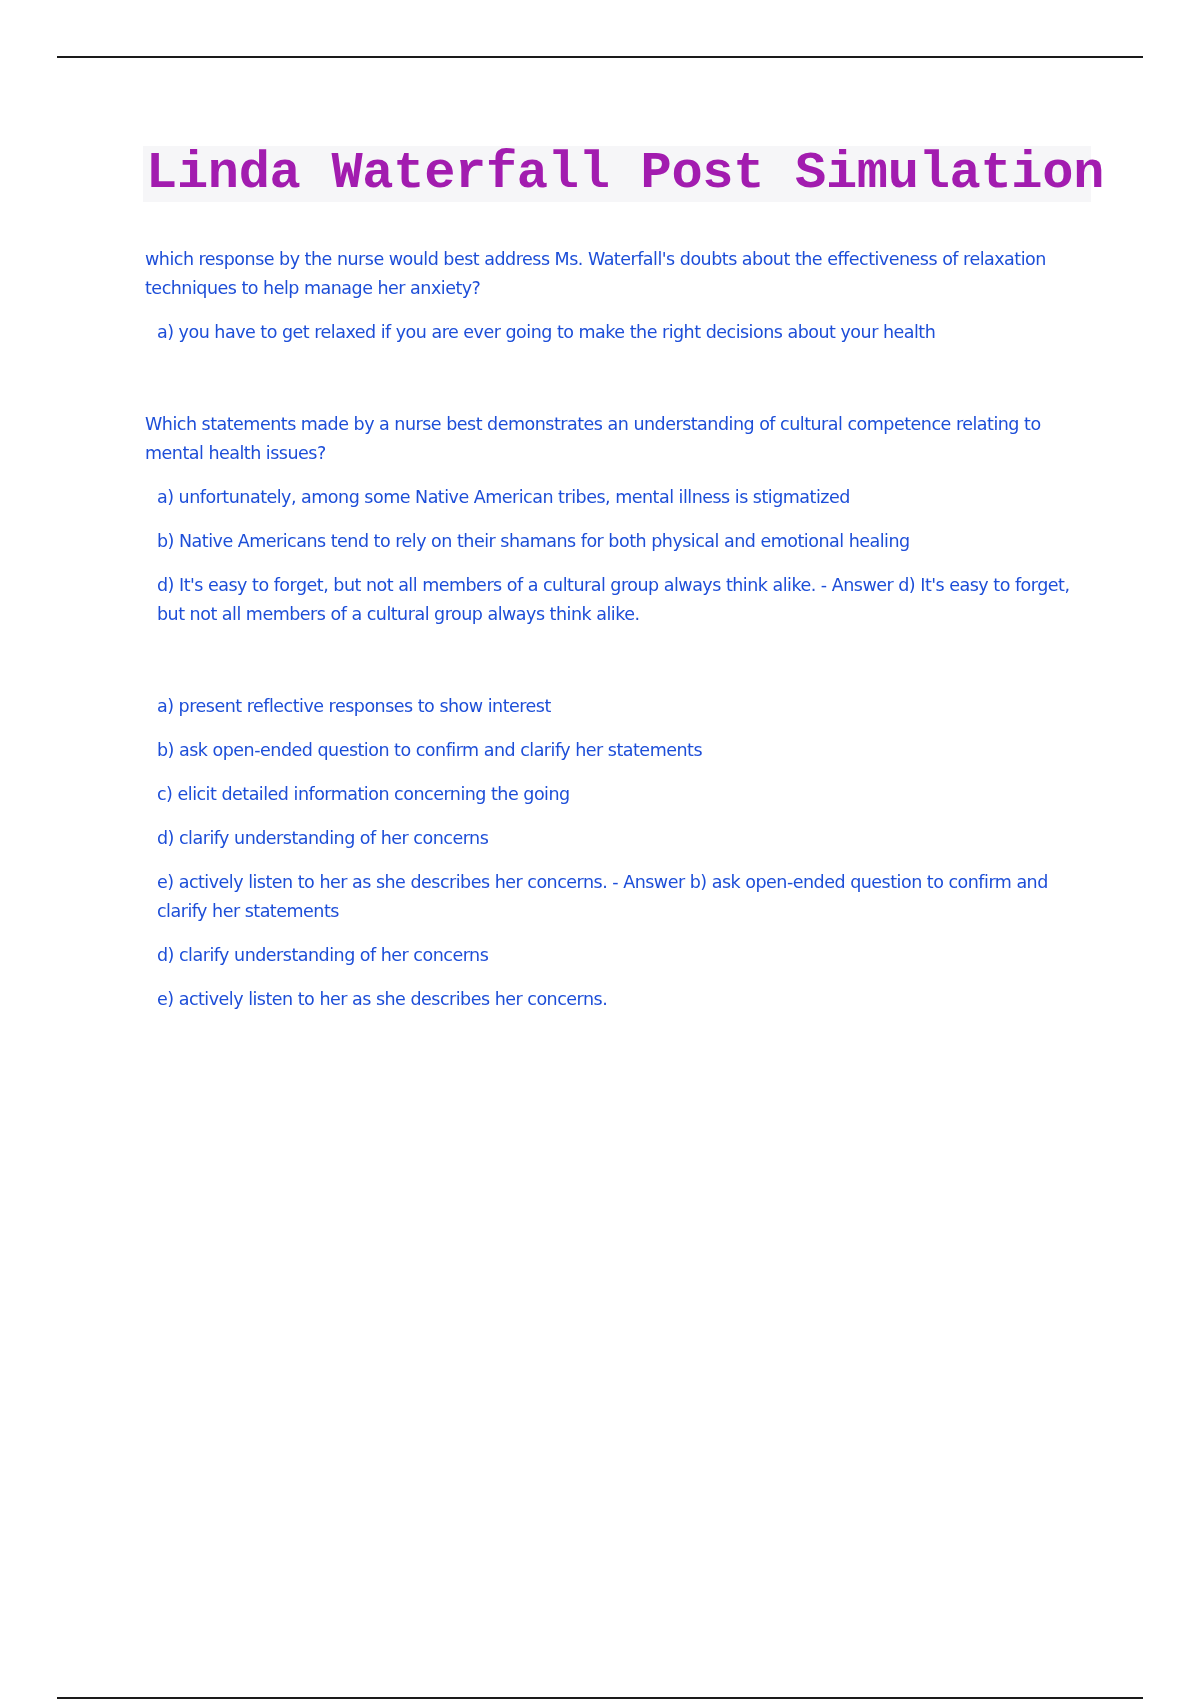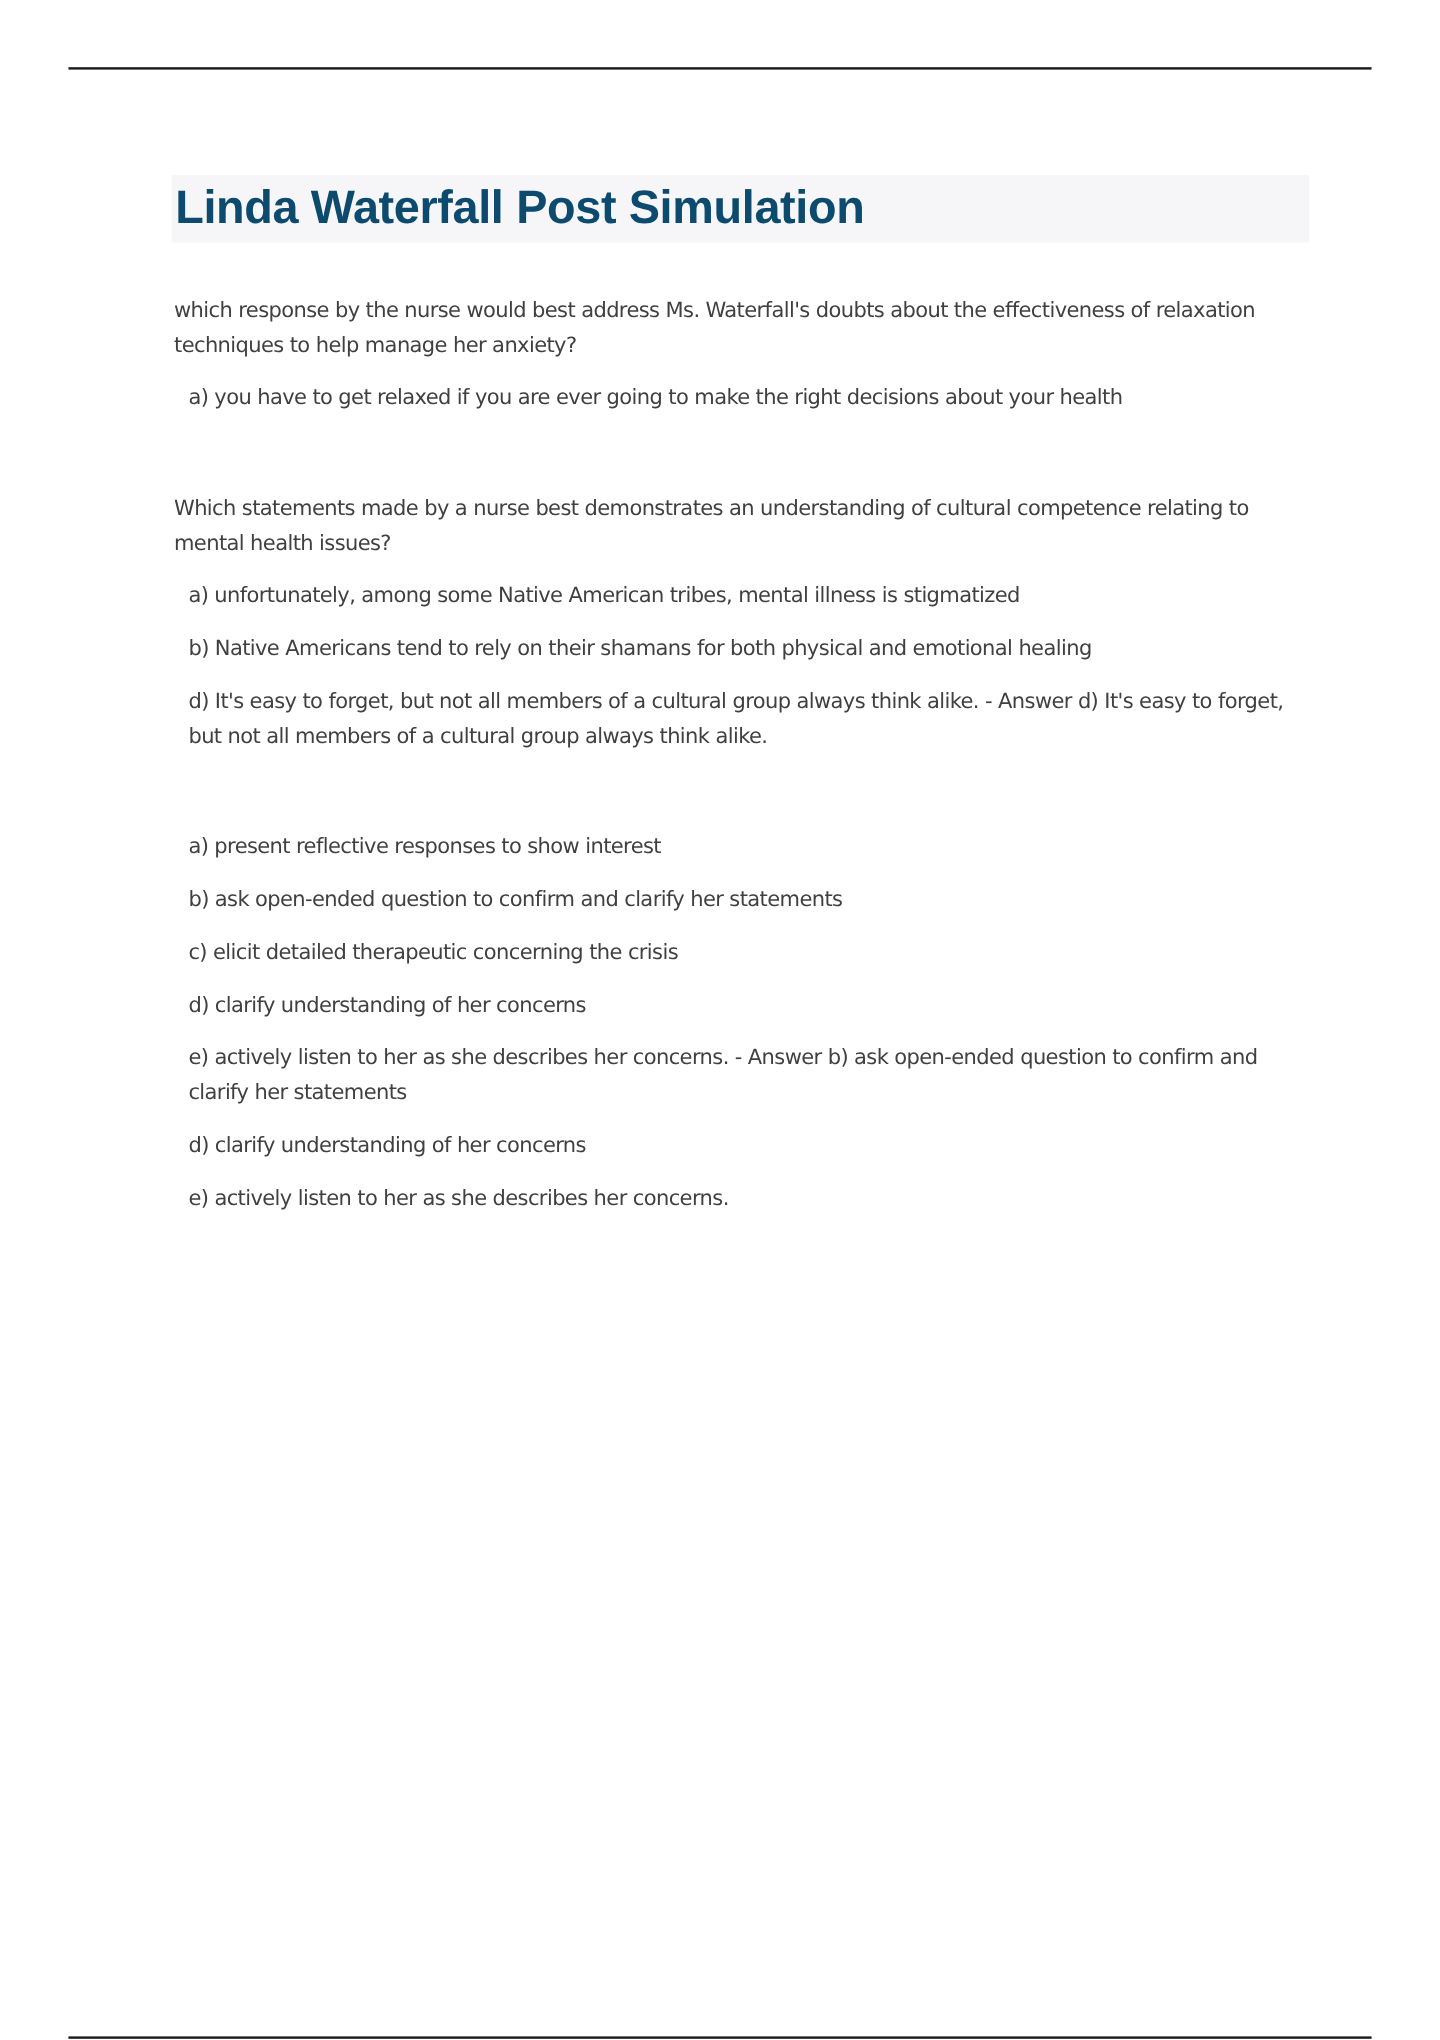--- a/index.html
+++ b/index.html
@@ -1,21 +1,21 @@
 <!DOCTYPE html>
 <html><head>
   <meta charset="utf-8">
   <style>
     html, body { margin: 0; padding: 0; background: #ffffff; }
     body { width: 1200px; height: 1700px; position: relative; overflow: hidden; font-family: "Liberation Sans", sans-serif; color: #222; }
     .rule-top { position: absolute; left: 57px; top: 56px; width: 1086px; height: 2px; background: #1a1a1a; }
     .rule-bottom { position: absolute; left: 57px; top: 1697px; width: 1086px; height: 2px; background: #1a1a1a; }
     .title-band { position: absolute; left: 143px; top: 146px; width: 948px; height: 56px; background: #f6f6f8; }
-    .title { position: absolute; left: 146px; top: 147px; font-family: Liberation Sans, sans-serif; font-weight: bold; font-size: 39px; color: #0c4a6e; letter-spacing: -0.3px; line-height: 54px; margin: 0; }
-    .content { position: absolute; left: 145px; top: 245px; width: 930px; font-family: "DejaVu Sans", sans-serif; font-size: 17.5px; line-height: 29px; color: #404040; letter-spacing: -0.5px; }
+    .title { position: absolute; left: 146px; top: 147px; font-family: Liberation Mono, monospace; font-weight: bold; font-size: 52px; color: #a21caf; letter-spacing: -0.3px; line-height: 54px; margin: 0; }
+    .content { position: absolute; left: 145px; top: 245px; width: 930px; font-family: "DejaVu Sans", sans-serif; font-size: 17.5px; line-height: 29px; color: #1d4ed8; letter-spacing: -0.5px; }
     .question { margin: 0 0 15px 0; }
     .option { margin: 0 0 15px 12px; }
     .qblock { margin-bottom: 63px; }
   </style>
 </head>
 <body>
 
 <div class="rule-top"></div>
 
 <div class="title-band"></div>
@@ -31,21 +31,21 @@
   <div class="qblock">
     <p class="question">Which statements made by a nurse best demonstrates an understanding of cultural competence relating to mental health issues?</p>
     <p class="option">a) unfortunately, among some Native American tribes, mental illness is stigmatized</p>
     <p class="option">b) Native Americans tend to rely on their shamans for both physical and emotional healing</p>
     <p class="option">d) It's easy to forget, but not all members of a cultural group always think alike. - Answer d) It's easy to forget, but not all members of a cultural group always think alike.</p>
   </div>
 
   <div class="qblock">
     <p class="option">a) present reflective responses to show interest</p>
     <p class="option">b) ask open-ended question to confirm and clarify her statements</p>
-    <p class="option">c) elicit detailed therapeutic concerning the crisis</p>
+    <p class="option">c) elicit detailed information concerning the going</p>
     <p class="option">d) clarify understanding of her concerns</p>
     <p class="option">e) actively listen to her as she describes her concerns. - Answer b) ask open-ended question to confirm and clarify her statements</p>
     <p class="option">d) clarify understanding of her concerns</p>
     <p class="option">e) actively listen to her as she describes her concerns.</p>
   </div>
 
 </div>
 
 <div class="rule-bottom"></div>
 

